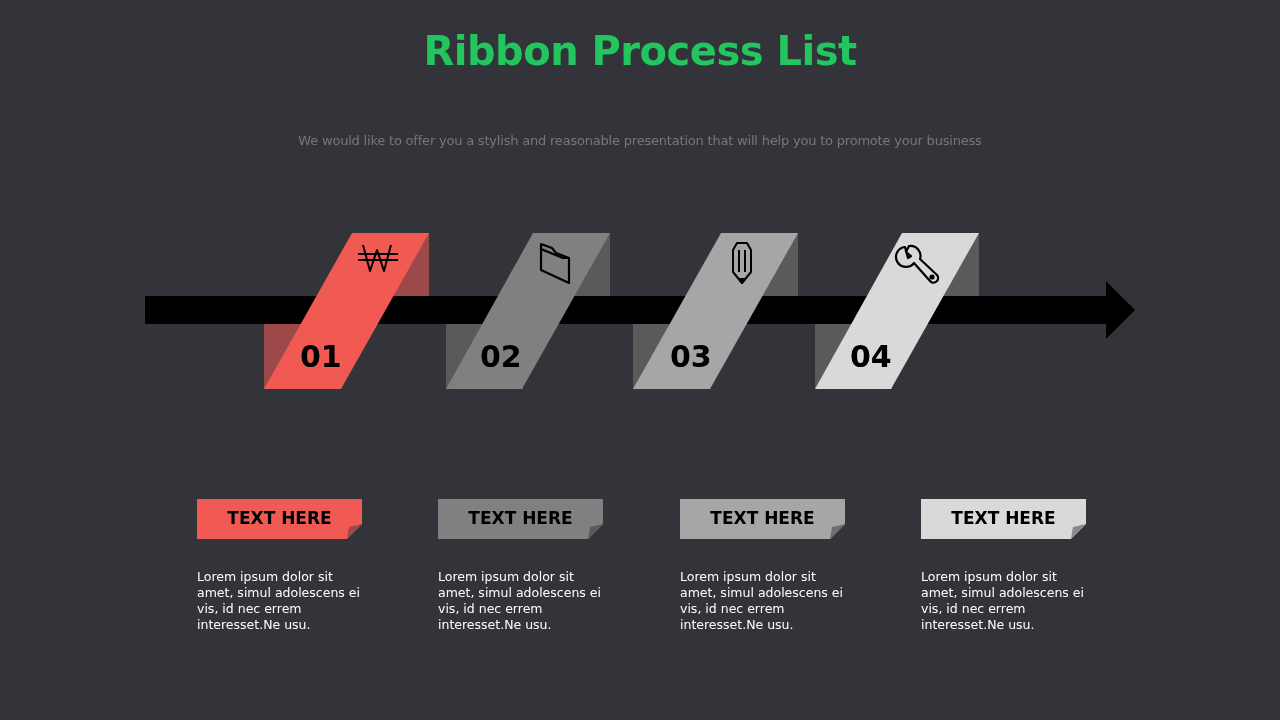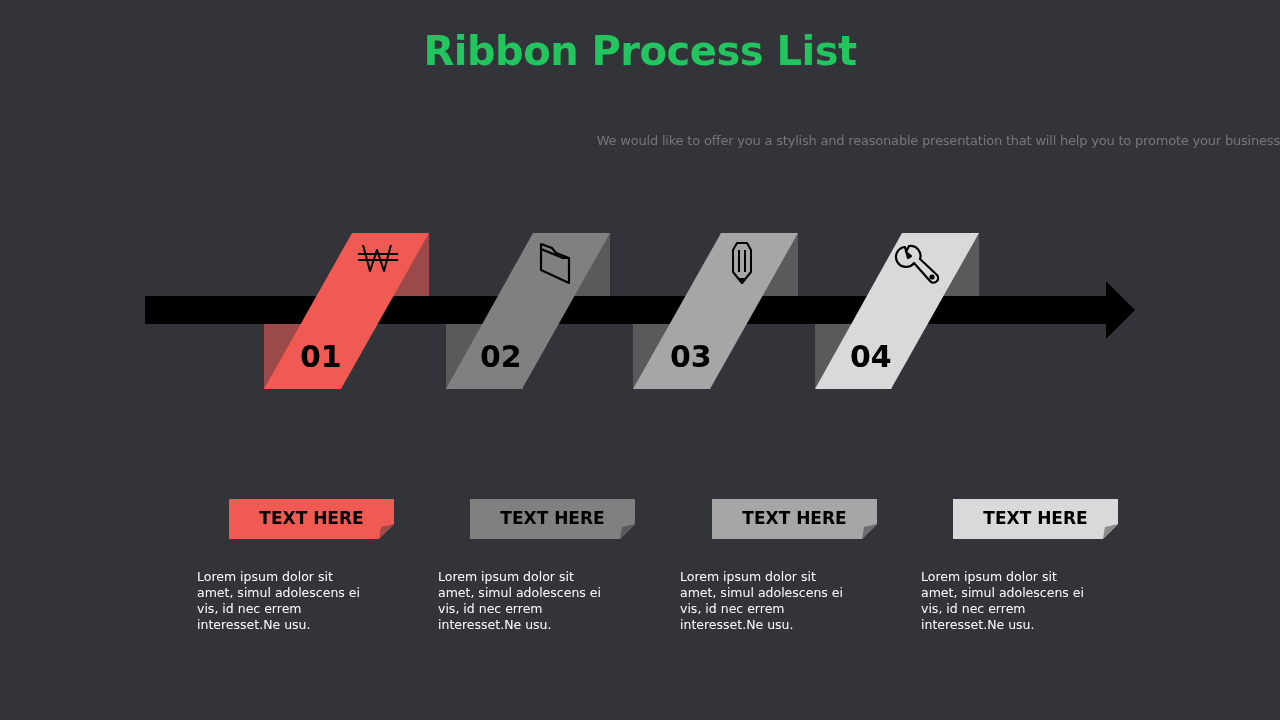--- a/index.html
+++ b/index.html
@@ -10,30 +10,30 @@
     position: relative;
   }
   .title {
     position: absolute; left: 0; top: 28px; width: 1280px;
     text-align: center; color: #22c55e;
     font-size: 40px; font-weight: bold; letter-spacing: -0.5px;
     font-family: "DejaVu Sans", sans-serif;
   }
   .subtitle {
     position: absolute; left: 0; top: 133px; width: 1280px;
-    text-align: right; color: #75777b; font-size: 13px;
+    text-align: center; color: #75777b; font-size: 13px;
     font-family: "DejaVu Sans", sans-serif; letter-spacing: -0.2px;
   }
   svg.diagram { position: absolute; left: 0; top: 0; }
   .step-num {
     font-family: "DejaVu Sans", sans-serif; font-weight: bold;
     font-size: 30px; fill: #000;
   }
   .label-box {
-    position: absolute; top: 499px; width: 165px; height: 40px; margin-left: 32px;
+    position: absolute; top: 499px; width: 165px; height: 40px;
   }
   .label-box svg { position: absolute; left: 0; top: 0; }
   .label-text {
     position: absolute; left: 0; top: 0; width: 165px; height: 40px;
     line-height: 38px; text-align: center; font-weight: bold;
     font-size: 17px; color: #000; font-family: "DejaVu Sans", sans-serif;
   }
   .desc {
     position: absolute; top: 569px; width: 165px;
     text-align: left; color: #ffffff; font-size: 12.5px; line-height: 16px;

